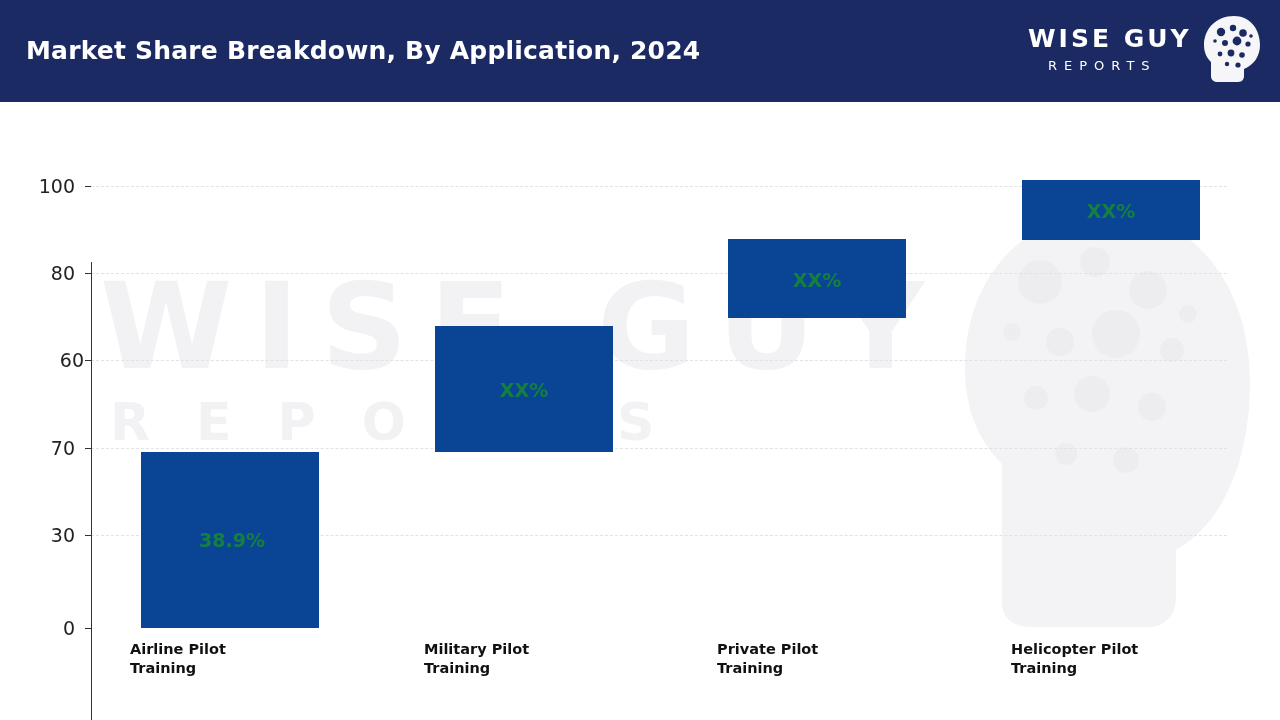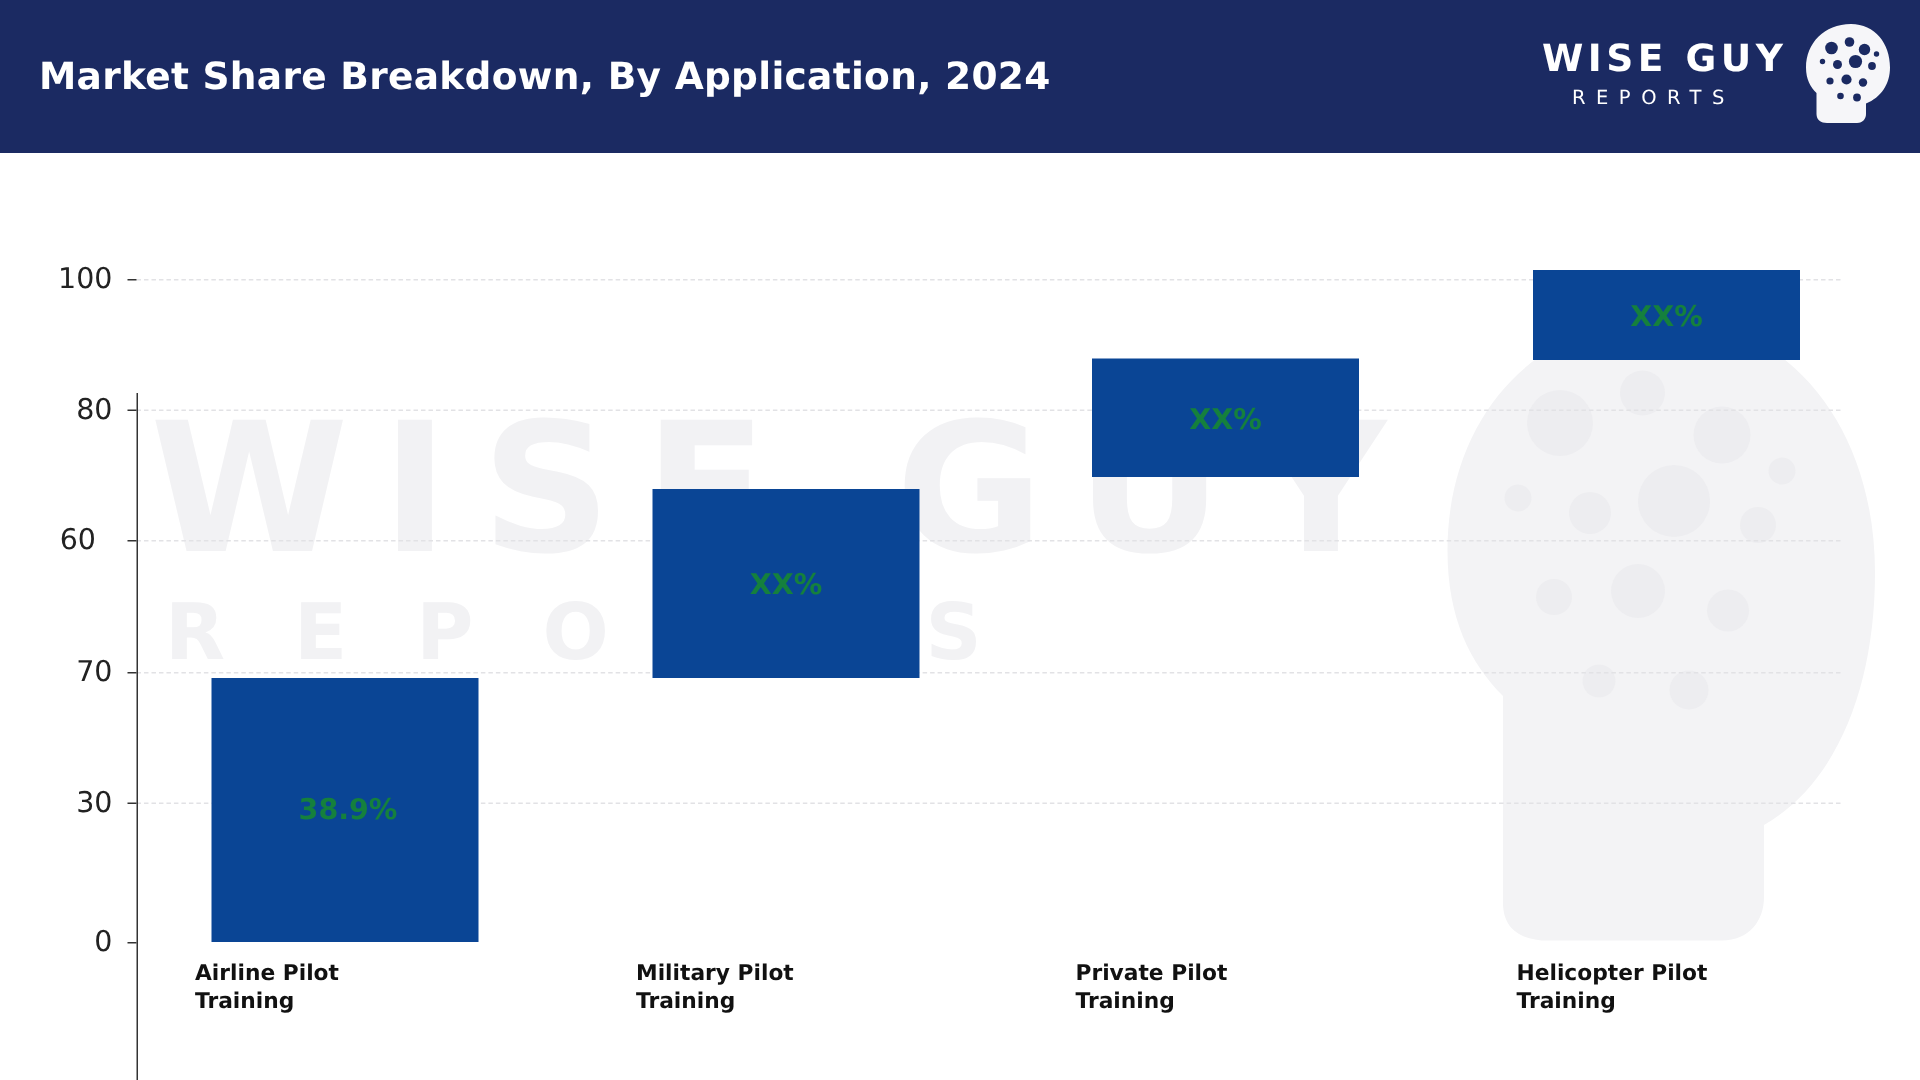--- a/index.html
+++ b/index.html
@@ -249,21 +249,21 @@
 
     <div class="ytick-mark" style="left:85px; top:84px;"></div>
     <div class="ytick-mark" style="left:85px; top:171px;"></div>
     <div class="ytick-mark" style="left:85px; top:258px;"></div>
     <div class="ytick-mark" style="left:85px; top:346px;"></div>
     <div class="ytick-mark" style="left:85px; top:433px;"></div>
     <div class="ytick-mark" style="left:85px; top:526px;"></div>
 
     <div class="ytick-label" style="left:25px; top:73px; width:50px; right:auto;">100</div>
     <div class="ytick-label" style="left:25px; top:160px; width:50px; right:auto;">80</div>
-    <div class="ytick-label" style="left:14px; top:247px; width:50px; right:auto;">60</div>
+    <div class="ytick-label" style="left:34px; top:247px; width:50px; right:auto;">60</div>
     <div class="ytick-label" style="left:25px; top:335px; width:50px; right:auto;">70</div>
     <div class="ytick-label" style="left:25px; top:422px; width:50px; right:auto;">30</div>
     <div class="ytick-label" style="left:25px; top:515px; width:50px; right:auto;">0</div>
 
     <div class="xtick-label" style="left:130px;  top:538px; width:200px;">Airline Pilot
 Training</div>
     <div class="xtick-label" style="left:424px;  top:538px; width:200px;">Military Pilot
 Training</div>
     <div class="xtick-label" style="left:717px;  top:538px; width:200px;">Private Pilot
 Training</div>

